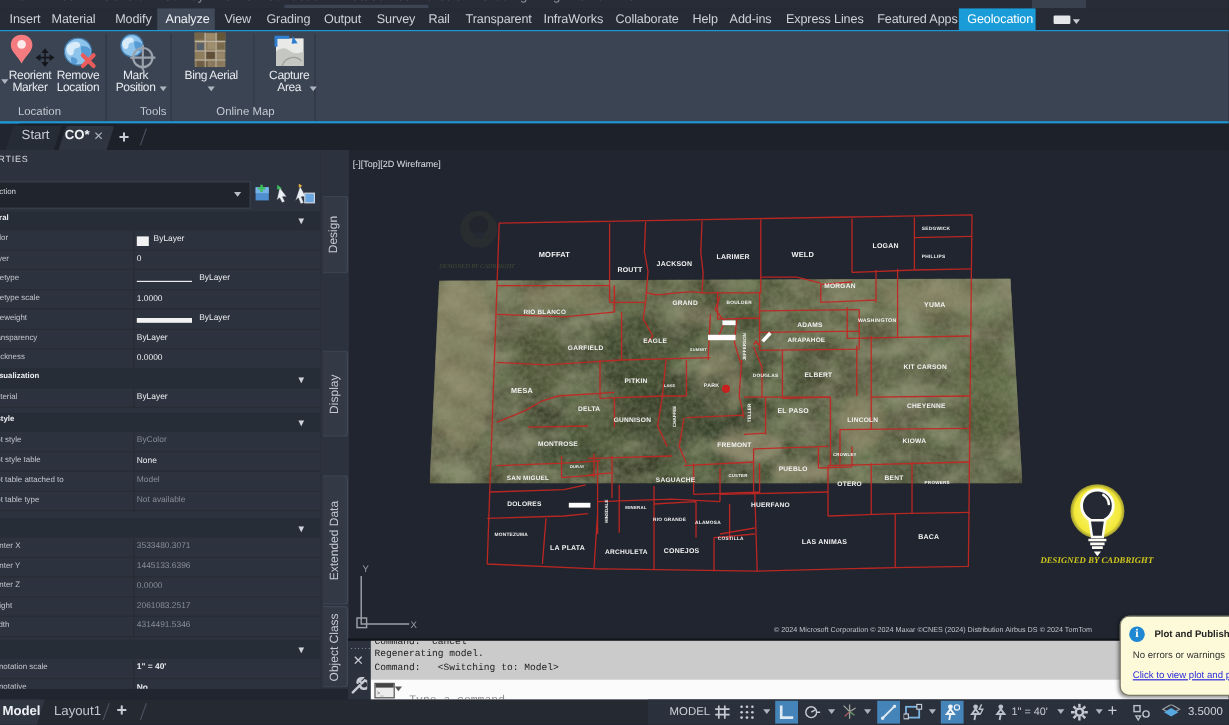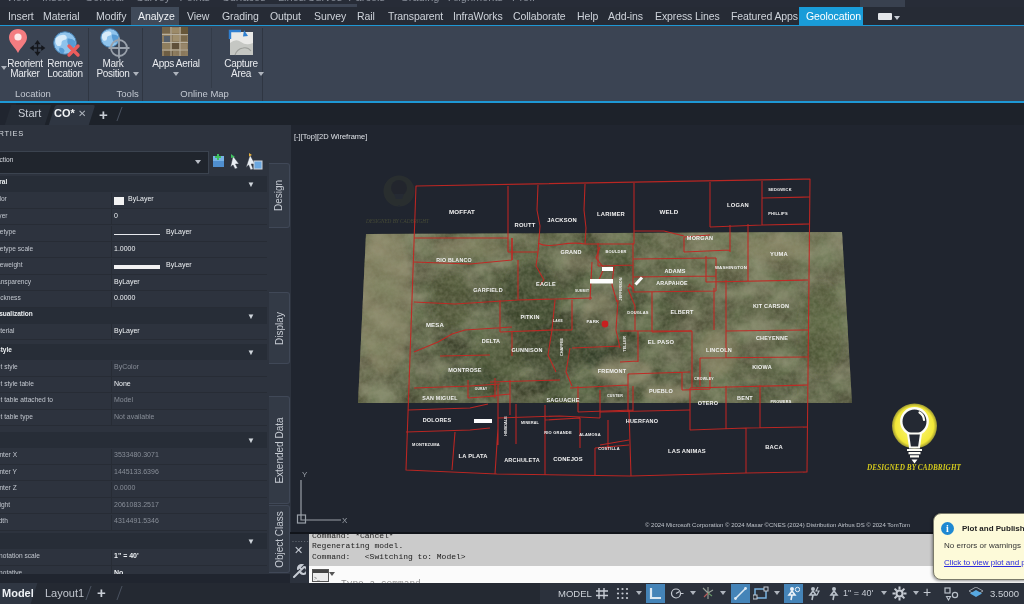--- a/index.html
+++ b/index.html
@@ -118,21 +118,21 @@
     <rect x="19" y="9" width="6" height="5" fill="#7a6a4d"></rect>
     <rect x="1" y="17" width="7" height="5" fill="#8f7e5e"></rect>
     <rect x="10" y="16" width="7" height="6" fill="#60503a"></rect>
     <rect x="18" y="17" width="7" height="5" fill="#97866a"></rect>
     <rect x="2" y="24" width="9" height="5" fill="#6e5e44"></rect>
     <rect x="14" y="24" width="9" height="4" fill="#89785c"></rect>
     <g stroke="#bdb6a6" stroke-width="0.9">
       <path d="M0 7.5 H26 M0 15.5 H26 M0 23 H26 M9 0 V29 M18 0 V29"></path>
     </g>
   </svg>
-  <div class="rtxt" style="left:148px;top:33px;width:56px;">Apps Aerial</div>
+  <div class="rtxt" style="left:148px;top:33px;width:56px;">Bing Aerial</div>
   <div style="position:absolute;left:173px;top:46px;width:0;height:0;border-left:3px solid transparent;border-right:3px solid transparent;border-top:4px solid #aeb4bd;"></div>
 
   <svg style="position:absolute;left:228px;top:2px;" width="26" height="28" viewBox="0 0 26 28">
     <rect x="2" y="4" width="23" height="23" fill="#e9e9e7"></rect>
     <path d="M2 15 q6 -5 11 -1 q5 4 12 1 V27 H2 Z" fill="#c5c7c3"></path>
     <path d="M7 27 q2 -6 8 -7 q5 -1 8 3" fill="none" stroke="#9c9e9a" stroke-width="1.1"></path>
     <g stroke="#2f7fd0" stroke-width="2.4" fill="none">
       <path d="M2 11 V3 H13"></path>
     </g>
     <path d="M16 2 l4 6 -5 0.5 Z" fill="#2f7fd0"></path>

